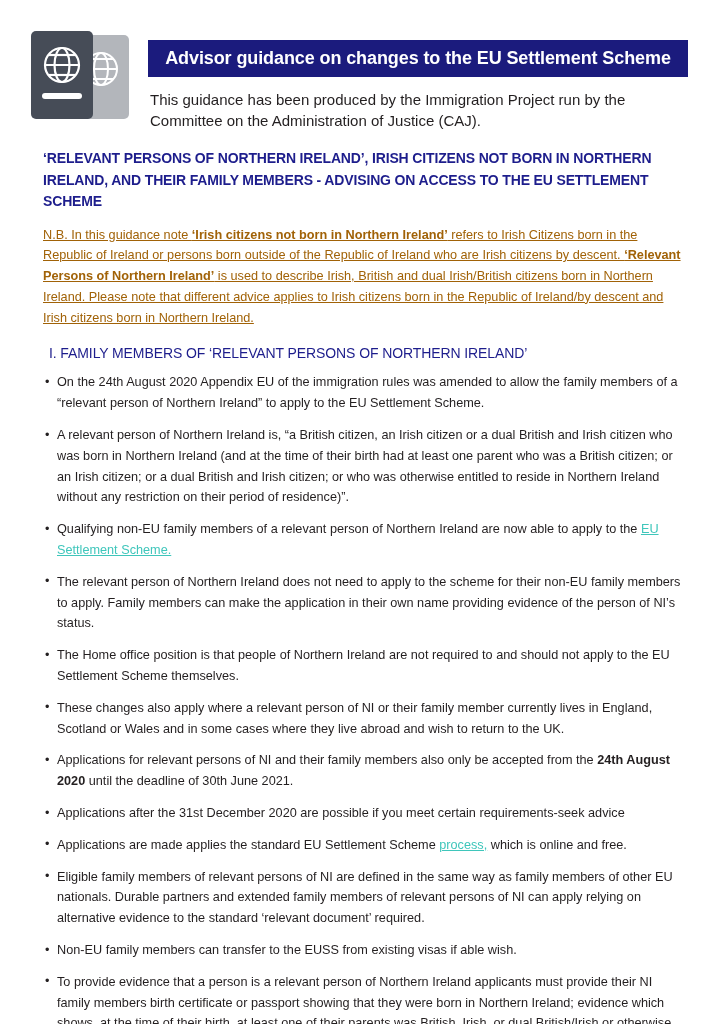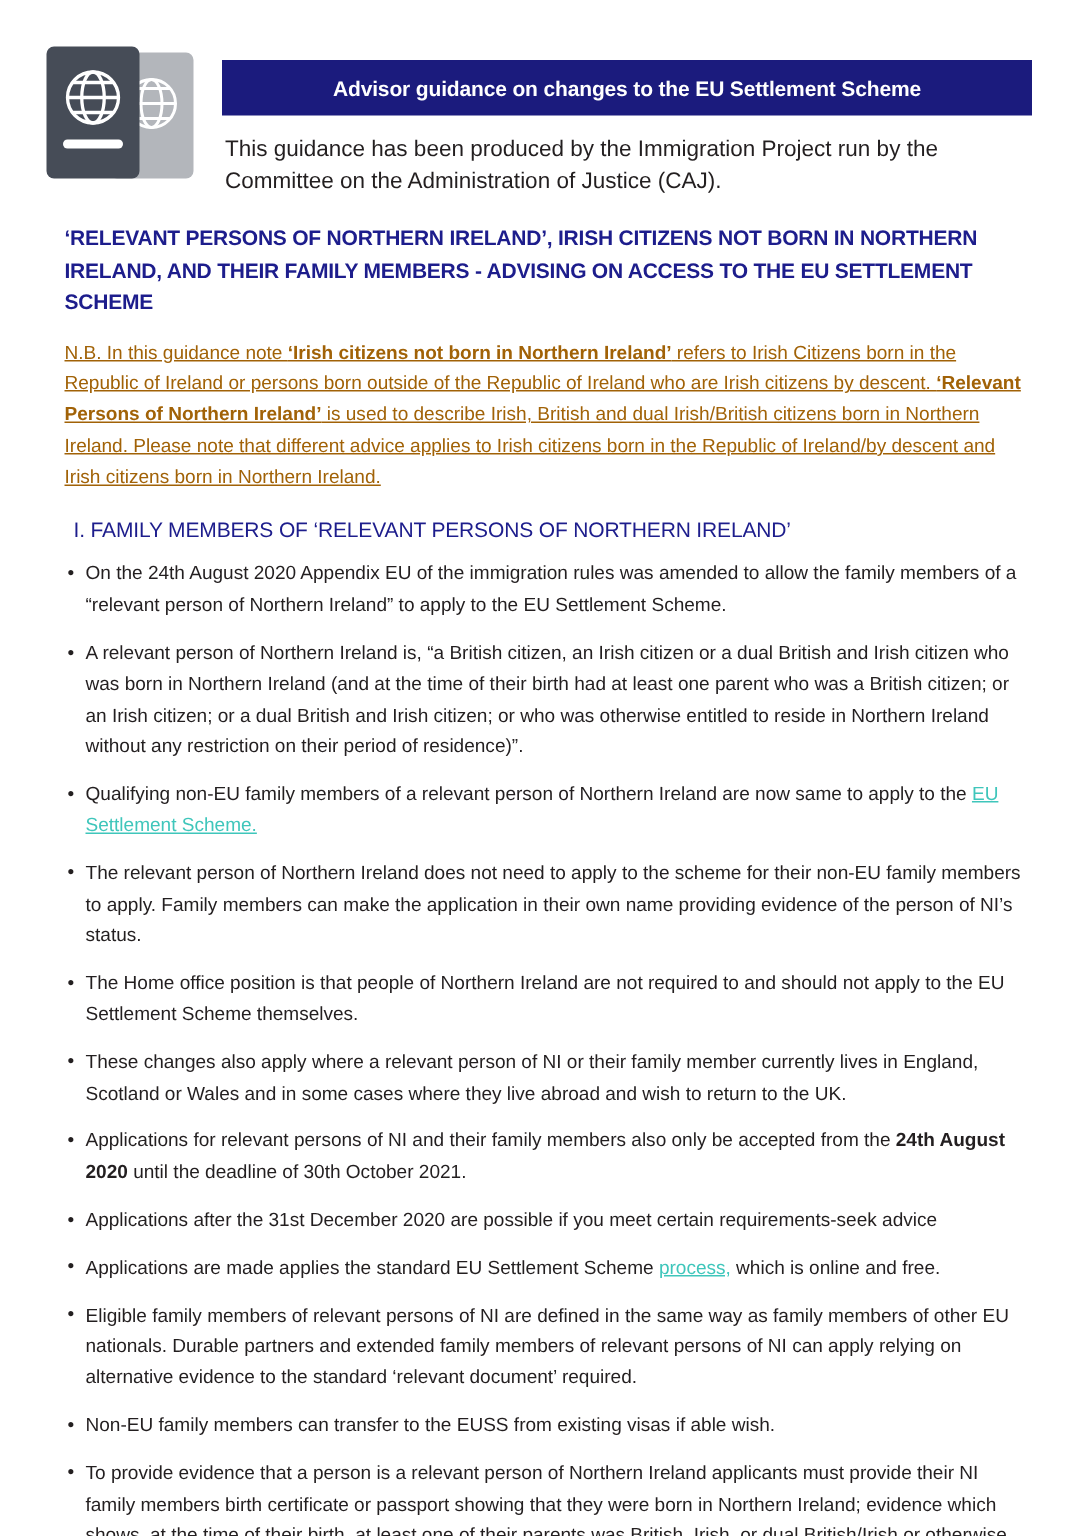--- a/index.html
+++ b/index.html
@@ -46,21 +46,21 @@
     top: 40px;
     width: 540px;
     height: 37px;
     background: #1b1b7d;
     display: flex;
     align-items: center;
     justify-content: center;
   }
   .title-banner .title-text {
     color: #ffffff;
-    font-size: 14px;
+    font-size: 18px;
     font-weight: bold;
     letter-spacing: -0.1px;
     white-space: nowrap;
   }
   .title-text .strong-part { font-weight: bold; }
 
   .intro-para {
     position: absolute;
     left: 150px;
     top: 89px;
@@ -177,25 +177,25 @@
 
     <h1 class="main-heading">‘RELEVANT PERSONS OF NORTHERN IRELAND’, IRISH CITIZENS NOT BORN IN NORTHERN IRELAND, AND THEIR FAMILY MEMBERS - ADVISING ON ACCESS TO THE EU SETTLEMENT SCHEME</h1>
 
     <p class="nb-para"><span>N.B. In this guidance note </span><b>‘Irish citizens not born in Northern Ireland’</b><span> refers to Irish Citizens born in the Republic of Ireland or persons born outside of the Republic of Ireland who are Irish citizens by descent. </span><b>‘Relevant Persons of Northern Ireland’</b><span> is used to describe Irish, British and dual Irish/British citizens born in Northern Ireland. Please note that different advice applies to Irish citizens born in the Republic of Ireland/by descent and Irish citizens born in Northern Ireland.</span></p>
 
     <h2 class="section-heading">I. FAMILY MEMBERS OF ‘RELEVANT PERSONS OF NORTHERN IRELAND’</h2>
 
     <ul class="bullets" id="bullet-list">
         <li><span>On the 24th August 2020 Appendix EU of the immigration rules was amended to allow the family members of a “relevant person of Northern Ireland” to apply to the EU Settlement Scheme.</span></li>
         <li><span>A relevant person of Northern Ireland is, “a British citizen, an Irish citizen or a dual British and Irish citizen who was born in Northern Ireland (and at the time of their birth had at least one parent who was a British citizen; or an Irish citizen; or a dual British and Irish citizen; or who was otherwise entitled to reside in Northern Ireland without any restriction on their period of residence)”.</span></li>
-        <li><span>Qualifying non-EU family members of a relevant person of Northern Ireland are now same to apply to the </span><a class="doclink" href="#">EU Settlement Scheme.</a></li>
+        <li><span>Qualifying non-EU family members of a relevant person of Northern Ireland are now able to apply to the </span><a class="doclink" href="#">EU Settlement Scheme.</a></li>
         <li><span>The relevant person of Northern Ireland does not need to apply to the scheme for their non-EU family members to apply. Family members can make the application in their own name providing evidence of the person of NI’s status.</span></li>
         <li><span>The Home office position is that people of Northern Ireland are not required to and should not apply to the EU Settlement Scheme themselves.</span></li>
         <li><span>These changes also apply where a relevant person of NI or their family member currently lives in England, Scotland or Wales and in some cases where they live abroad and wish to return to the UK.</span></li>
-        <li><span>Applications for relevant persons of NI and their family members also only be accepted from the </span><b>24th August 2020</b><span> until the deadline of 30th October 2021.</span></li>
+        <li><span>Applications for relevant persons of NI and their family members also only be accepted from the </span><b>24th August 2020</b><span> until the deadline of 30th June 2021.</span></li>
         <li><span>Applications after the 31st December 2020 are possible if you meet certain requirements-seek advice</span></li>
         <li><span>Applications are made applies the standard EU Settlement Scheme </span><a class="doclink" href="#">process,</a><span> which is online and free.</span></li>
         <li><span>Eligible family members of relevant persons of NI are defined in the same way as family members of other EU nationals. Durable partners and extended family members of relevant persons of NI can apply relying on alternative evidence to the standard ‘relevant document’ required.</span></li>
         <li><span>Non-EU family members can transfer to the EUSS from existing visas if able wish.</span></li>
         <li><span>To provide evidence that a person is a relevant person of Northern Ireland applicants must provide their NI family members birth certificate  or passport showing that they were born in Northern Ireland; evidence which shows, at the time of their birth, at least one of their parents was British, Irish, or dual British/Irish or otherwise entitled to reside in NI without any restriction on their period of residence and evidence of their relationship to that parent. Alternative evidence may be accepted.</span></li>
       </ul>
   </div>
 </div>
 
 </body></html>

